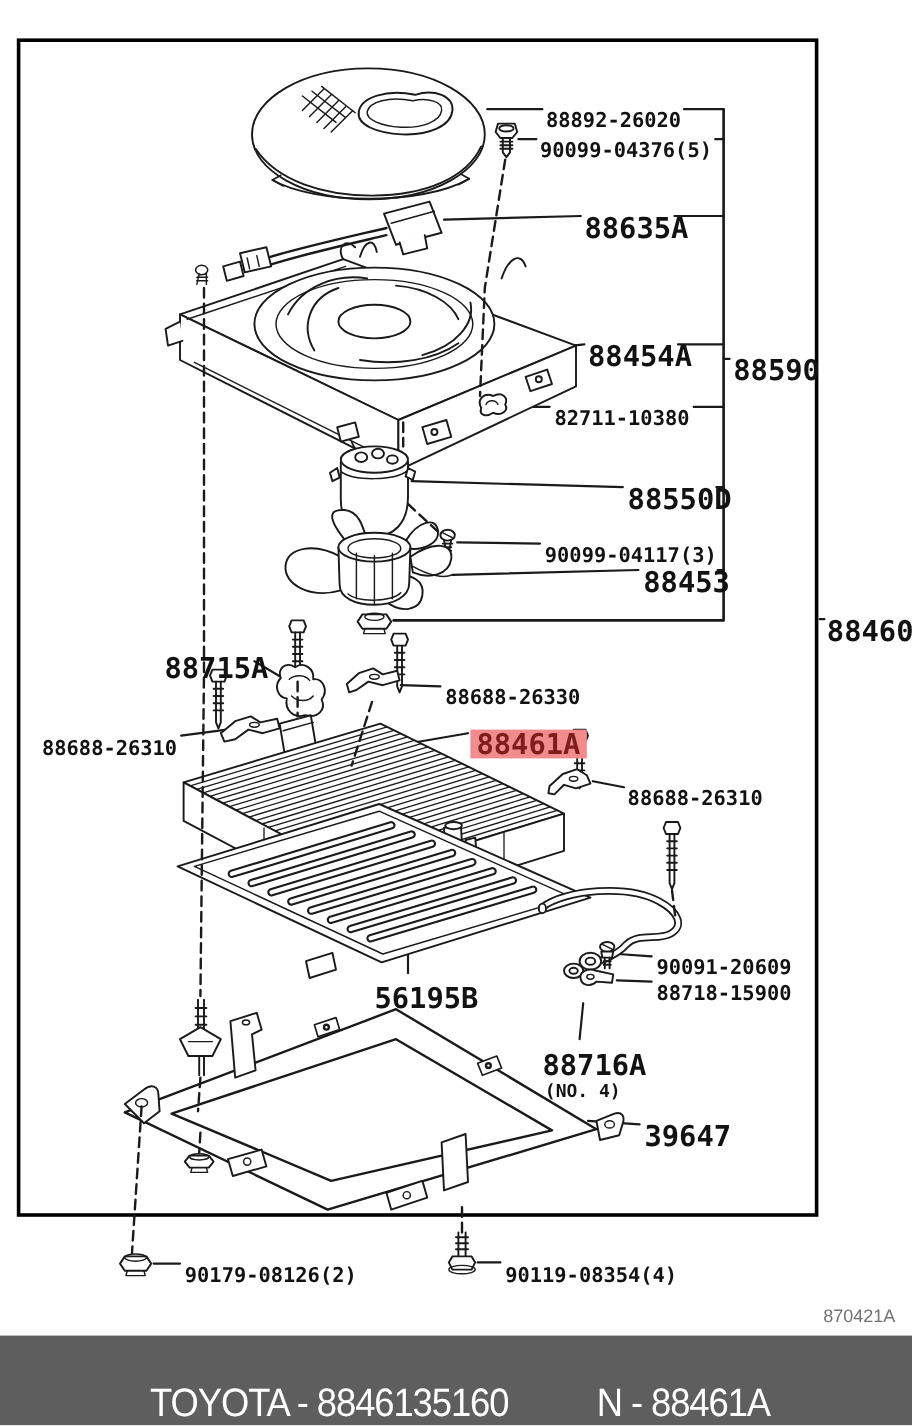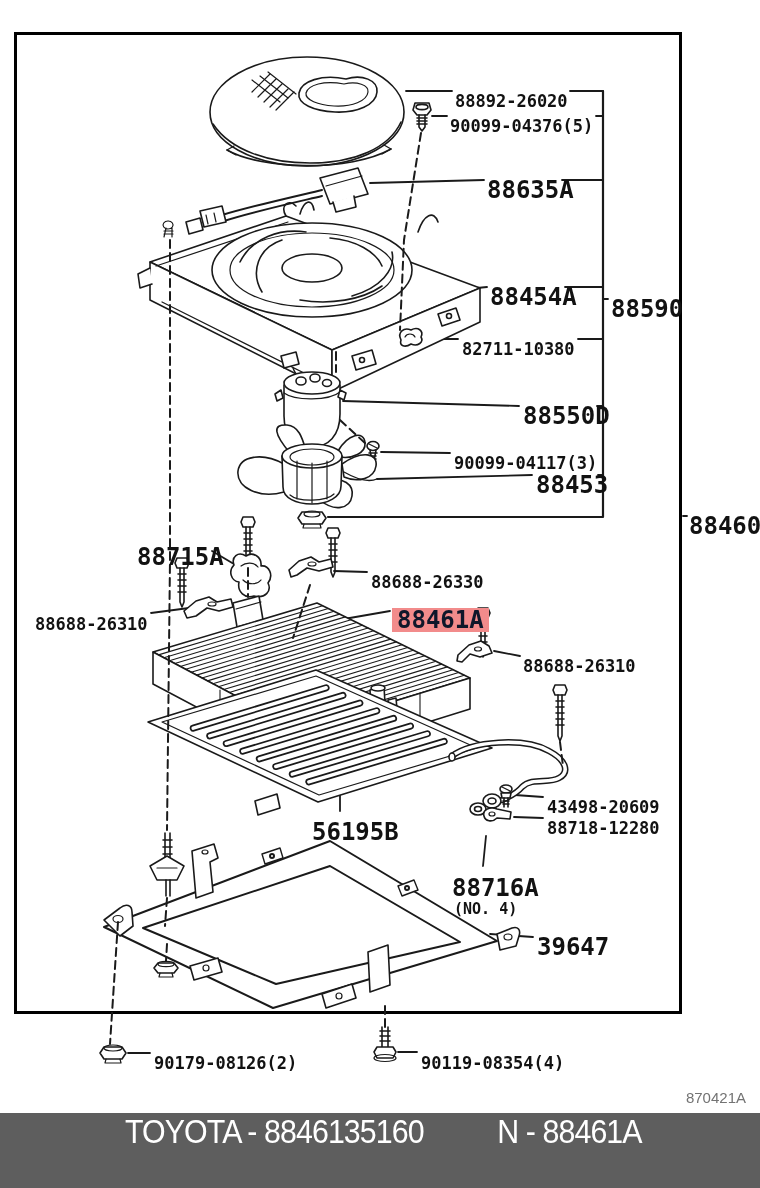--- a/index.html
+++ b/index.html
@@ -6,25 +6,25 @@
   .page{position:relative;width:760px;height:1188px;background:#fff;overflow:hidden;
         font-family:"DejaVu Sans Mono",monospace;}
   .diagram-border{position:absolute;left:14px;top:32px;width:668px;height:982px;
         border:3px solid #000;box-sizing:border-box;}
   svg.art{position:absolute;left:0;top:0;pointer-events:none;}
   .plabel{position:absolute;font-family:"DejaVu Sans Mono",monospace;font-weight:bold;
         color:#121212;white-space:nowrap;transform:translateY(-50%);letter-spacing:0;margin-top:10px;}
   .sz18{font-size:17px;}
   .sz21{font-size:24px;}
   .sz16{font-size:15px;}
-  .hl{background:#F28B8B;color:#0f172a;padding:1px 5px;line-height:22px;}
+  .hl{background:#F28B8B;color:#7f1d1d;padding:1px 5px;line-height:22px;}
   .watermark{position:absolute;right:14px;top:1089px;font-family:"Liberation Sans",sans-serif;
         font-size:15px;color:#737373;}
   .footer-bar{position:absolute;left:0;bottom:0;width:760px;height:75px;background:#5E5E5E;
-        display:flex;align-items:flex-start;justify-content:center;gap:55px;}
+        display:flex;align-items:flex-end;justify-content:center;gap:55px;}
   .footer-bar span{color:#fff;font-family:"Liberation Sans",sans-serif;font-size:33px;
         font-weight:400;letter-spacing:-1px;transform:scaleX(.92);}
 </style>
 </head>
 <body>
 
 <div class="page">
   <div class="diagram-border"></div>
 
   <svg class="art" width="760" height="1188" viewBox="0 0 760 1188" stroke="#1a1a1a" fill="none" stroke-width="1.6" stroke-linecap="round" stroke-linejoin="round">
@@ -343,22 +343,22 @@
   <div class="plabel sz18" style="left:462px;top:339px">82711-10380</div>
   <div class="plabel sz21" style="left:523px;top:406px">88550D</div>
   <div class="plabel sz18" style="left:454px;top:453px">90099-04117(3)</div>
   <div class="plabel sz21" style="left:536px;top:475px">88453</div>
   <div class="plabel sz21" style="left:689px;top:516px">88460</div>
   <div class="plabel sz21" style="left:137px;top:547px">88715A</div>
   <div class="plabel sz18" style="left:371px;top:572px">88688-26330</div>
   <div class="plabel sz18" style="left:35px;top:614px">88688-26310</div>
   <div class="plabel sz21 hl" style="left:392px;top:610px">88461A</div>
   <div class="plabel sz18" style="left:523px;top:656px">88688-26310</div>
-  <div class="plabel sz18" style="left:547px;top:797px">43498-20609</div>
-  <div class="plabel sz18" style="left:547px;top:818px">88718-12280</div>
+  <div class="plabel sz18" style="left:547px;top:797px">90091-20609</div>
+  <div class="plabel sz18" style="left:547px;top:818px">88718-15900</div>
   <div class="plabel sz21" style="left:312px;top:822px">56195B</div>
   <div class="plabel sz21" style="left:452px;top:878px">88716A</div>
   <div class="plabel sz16" style="left:454px;top:899px">(NO. 4)</div>
   <div class="plabel sz21" style="left:537px;top:937px">39647</div>
   <div class="plabel sz18" style="left:154px;top:1053px">90179-08126(2)</div>
   <div class="plabel sz18" style="left:421px;top:1053px">90119-08354(4)</div>
 
   <div class="watermark">870421A</div>
 
   <div class="footer-bar">

